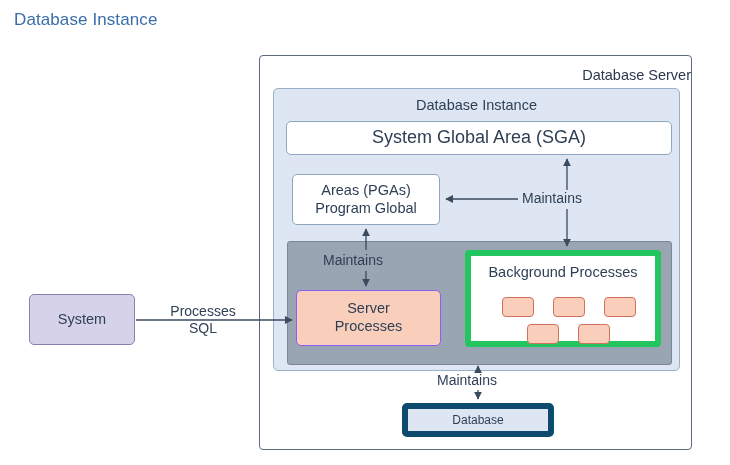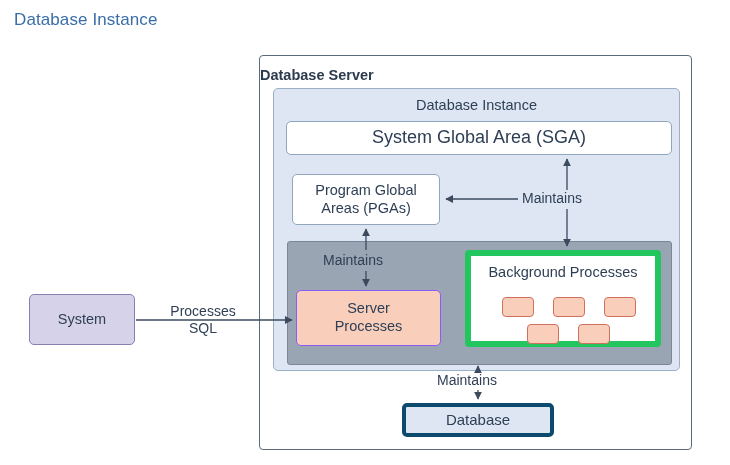--- a/index.html
+++ b/index.html
@@ -49,23 +49,23 @@
     background: #ffffff;
     border-radius: 4px;
     align-items: flex-start;
     justify-content: center;
   }
   #db-server-title {
     position: absolute;
     top: 11px;
     left: 0;
     width: 100%;
-    text-align: left;
-    font-size: 14.5px;
-    font-weight: bold;
+    text-align: right;
+    font-size: 14.5px;
+    font-weight: normal;
     color: #2b3a4d;
   }
 
   
   #db-instance {
     left: 273px;
     top: 88px;
     width: 407px;
     height: 283px;
     border: 1px solid #9ab0c6;
@@ -160,23 +160,23 @@
     background: #f9cfbc;
     border-radius: 4px;
   }
 
   
   #database {
     left: 402px;
     top: 403px;
     width: 152px;
     height: 34px;
-    border: 4px solid #0c4a6e;
+    border: 6px solid #0c4a6e;
     background: #dde6f2;
-    font-size: 15px;
+    font-size: 12px;
   }
 
   
   #client-apps {
     left: 29px;
     top: 294px;
     width: 106px;
     height: 51px;
     border: 1px solid #8b7fb0;
     background: #d6d2e9;
@@ -218,22 +218,22 @@
 
 <div class="box" id="db-instance">
   <div id="db-instance-title">Database Instance</div>
 </div>
 
 <div class="box" id="sga">
   <span>System Global Area (SGA)</span>
 </div>
 
 <div class="box" id="pgas">
+  <span>Areas (PGAs)</span>
   <span>Program Global</span>
-  <span>Areas (PGAs)</span>
 </div>
 
 <div class="box" id="process-region"></div>
 
 <div class="box" id="server-processes">
   <span>Server</span>
   <span>Processes</span>
 </div>
 
 <div class="box" id="background-processes">

